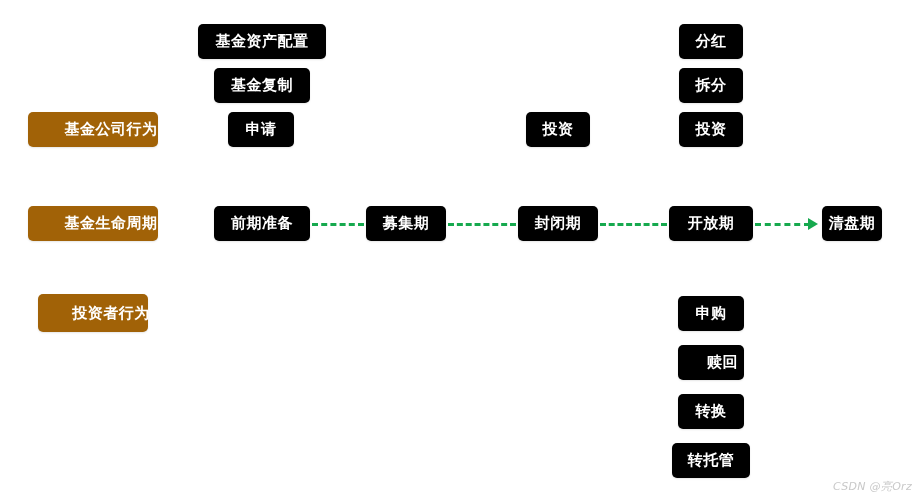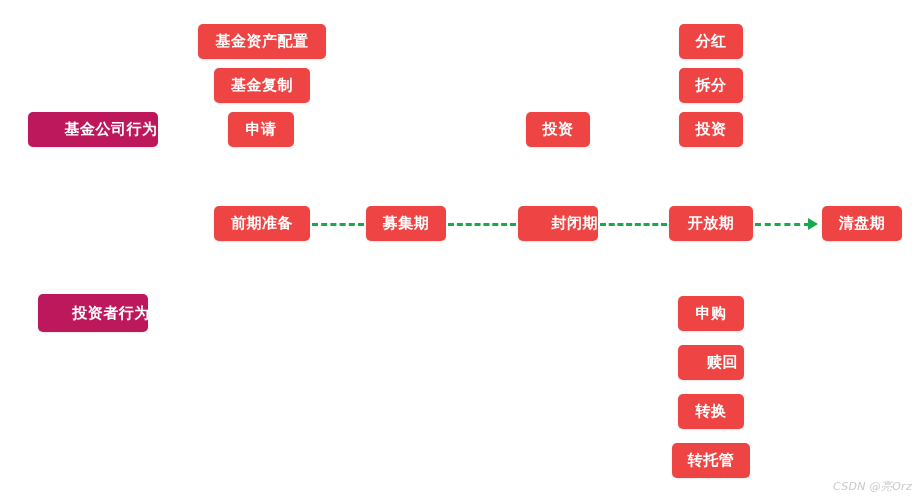--- a/index.html
+++ b/index.html
@@ -27,24 +27,24 @@
     color: #ffffff;
     font-weight: bold;
     font-size: 15px;
     letter-spacing: 0.5px;
     line-height: 1;
     white-space: nowrap;
     box-shadow: 0 1px 2px rgba(0,0,0,0.10);
     user-select: none;
   }
   .node.green {
-    background: #ef4444;
+    background: #000000;
   }
   .node.blue {
-    background: #be185d;
+    background: #a16207;
     padding-left: 36px;
   }
   .dash {
     position: absolute;
     height: 0;
     border-top: 3px dashed #16A94E;
   }
   .arrowhead {
     position: absolute;
     width: 0;
@@ -66,20 +66,23 @@
 </style>
 </head>
 <body>
 
 <div id="canvas">
 
   <div class="node blue" style="left:28px; top:112px; width:130px; height:35px;">
     <span>基金公司行为</span>
   </div>
 
+  <div class="node blue" style="left:28px; top:206px; width:130px; height:35px;">
+    <span>基金生命周期</span>
+  </div>
 
   <div class="node blue" style="left:38px; top:294px; width:110px; height:38px;">
     <span>投资者行为</span>
   </div>
 
   <div class="node green" style="left:198px; top:24px; width:128px; height:35px;">
     <span>基金资产配置</span>
   </div>
 
   <div class="node green" style="left:214px; top:68px; width:96px; height:35px;">
@@ -107,29 +110,29 @@
   </div>
 
   <div class="node green" style="left:214px; top:206px; width:96px; height:35px;">
     <span>前期准备</span>
   </div>
 
   <div class="node green" style="left:366px; top:206px; width:80px; height:35px;">
     <span>募集期</span>
   </div>
 
-  <div class="node green" style="left:518px; top:206px; width:80px; height:35px;justify-content:flex-end;">
+  <div class="node green" style="left:518px; top:206px; width:80px; height:35px;">
     <span>封闭期</span>
   </div>
 
   <div class="node green" style="left:669px; top:206px; width:84px; height:35px;">
     <span>开放期</span>
   </div>
 
-  <div class="node green" style="left:822px; top:206px; width:80px; height:35px;">
+  <div class="node green" style="left:822px; top:206px; width:60px; height:35px;">
     <span>清盘期</span>
   </div>
 
   <div class="dash" style="left:312px; top:223px; width:52px;"></div>
   <div class="dash" style="left:448px; top:223px; width:68px;"></div>
   <div class="dash" style="left:600px; top:223px; width:67px;"></div>
   <div class="dash" style="left:755px; top:223px; width:55px;"></div>
   <div class="arrowhead" style="left:808px; top:218px;"></div>
 
 

